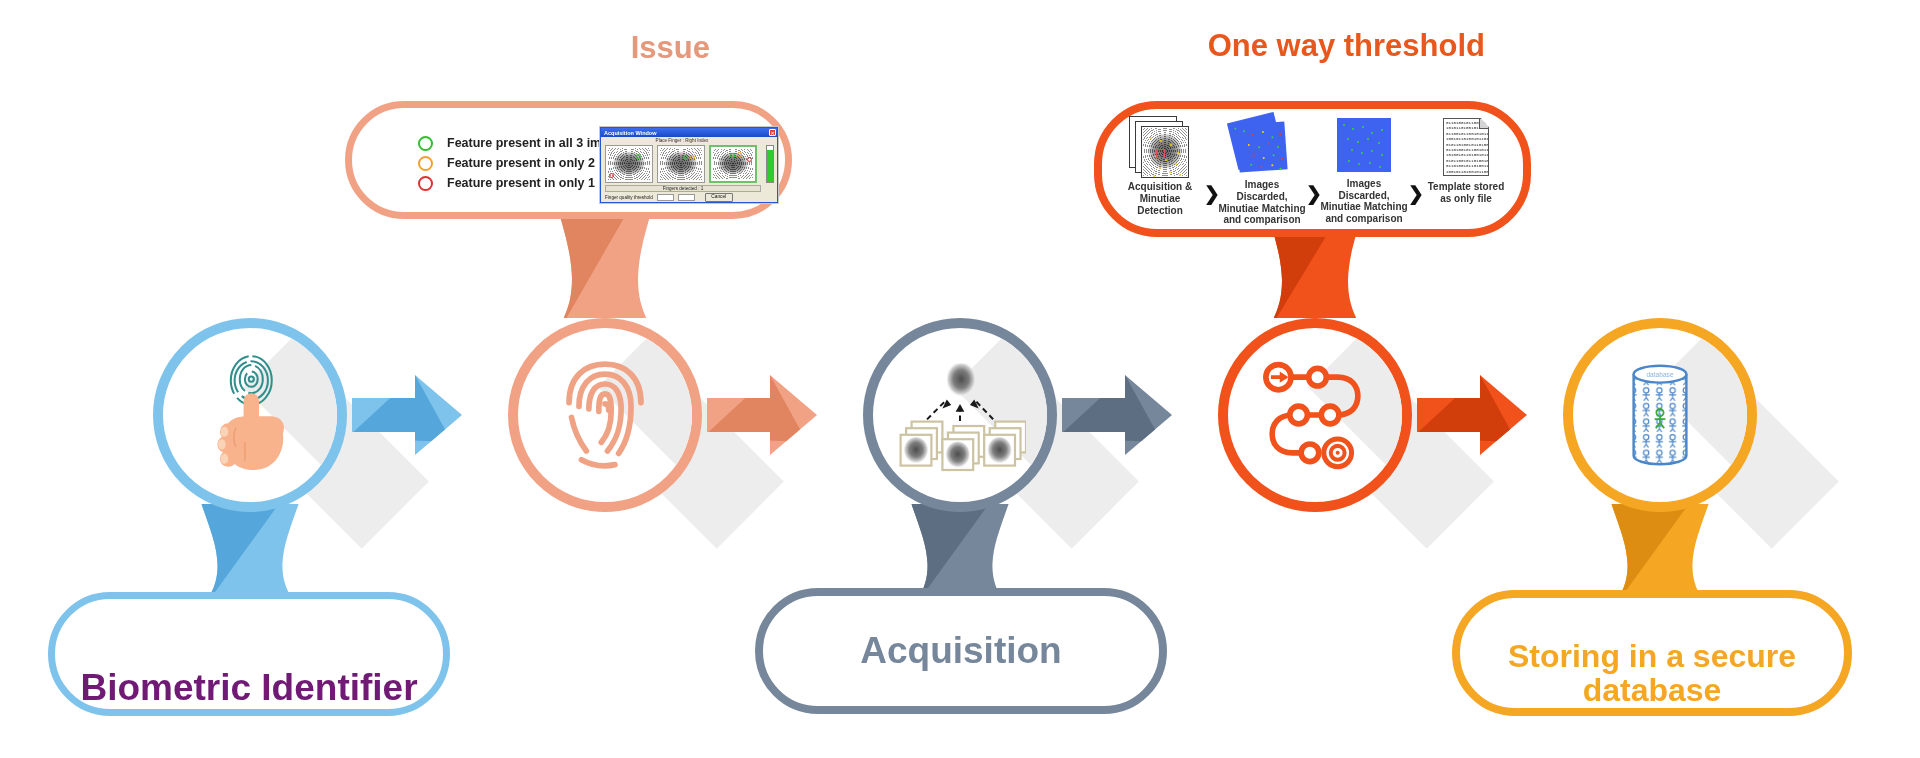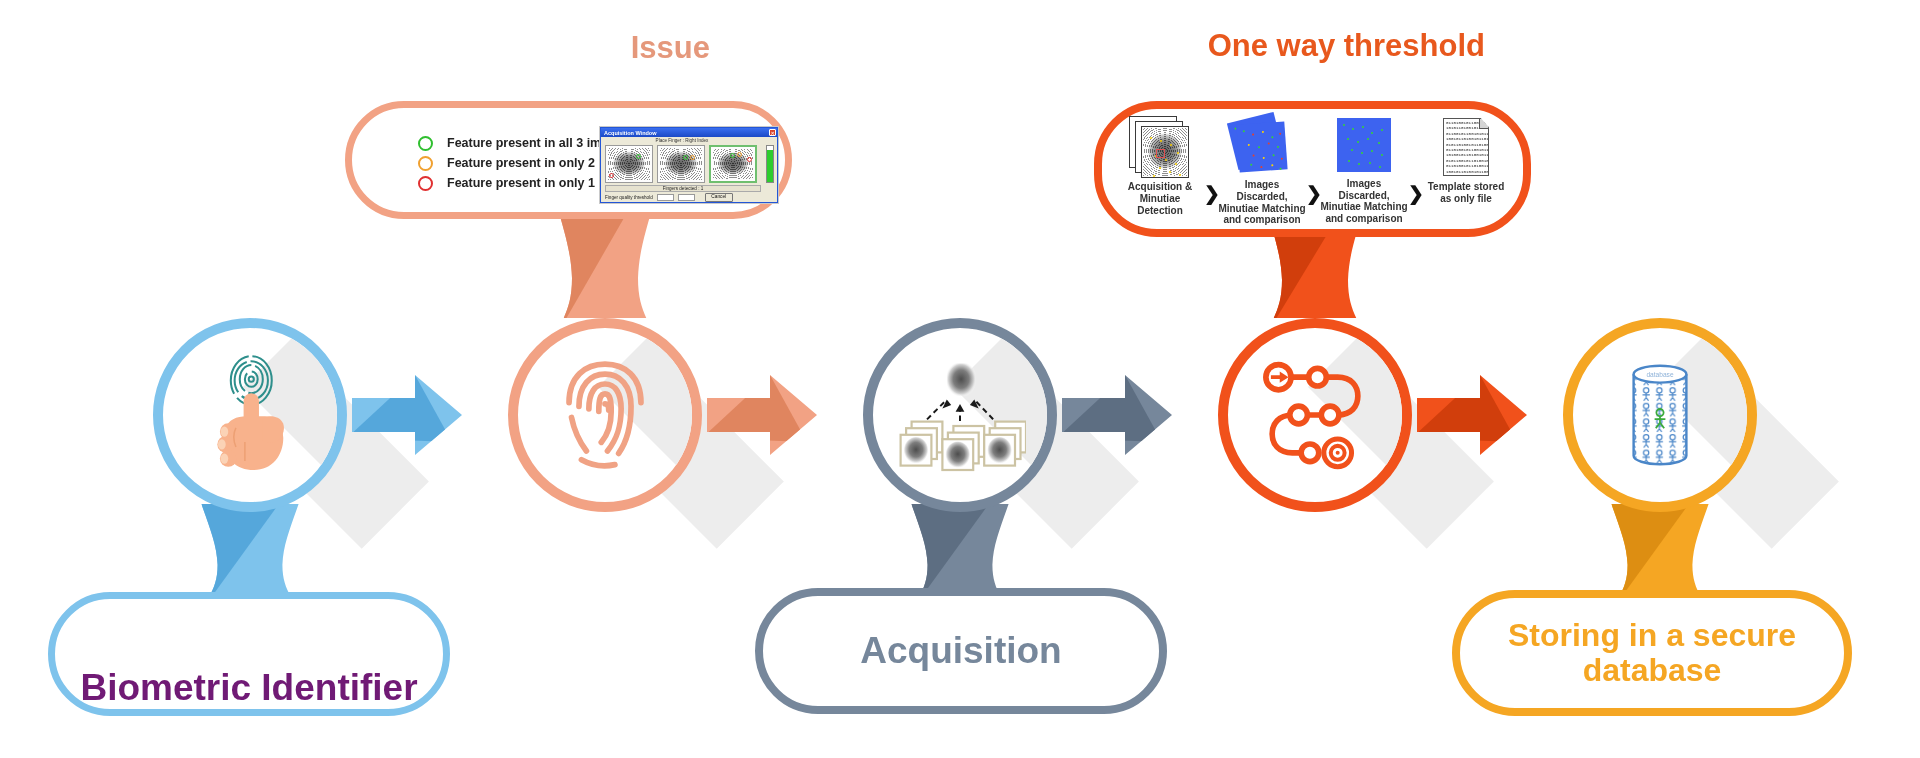--- a/index.html
+++ b/index.html
@@ -101,21 +101,21 @@
   .funnel,.arrow{position:absolute;z-index:2;}
 
   
   .pill{position:absolute;background:#fff;display:flex;align-items:center;justify-content:center;
         text-align:center;font-weight:bold;z-index:6;box-sizing:border-box;}
   .pill-bio{left:48px;top:592px;width:402px;height:124px;border:7px solid #7EC3EC;border-radius:62px;
             color:#701a75;font-size:37px;align-items:flex-end;}
   .pill-opt{left:755px;top:588px;width:412px;height:126px;border:8px solid #76879B;border-radius:63px;
             color:#76879B;font-size:37px;}
   .pill-store{left:1452px;top:590px;width:400px;height:126px;border:8px solid #F5A623;border-radius:63px;
-            color:#F5A623;font-size:32px;line-height:1.08;padding:0 42px;}
+            color:#F5A623;font-size:32px;line-height:1.08;padding:0 42px;align-items:flex-end;}
 </style>
 </head>
 <body>
 
 <div class="canvas">
 
   <div class="callout-title issue-title">Issue</div>
   <div class="callout-title oneway-title">One way threshold</div>
 
   <div class="ext-shadow" style="left:245px;top:432px;"></div>

